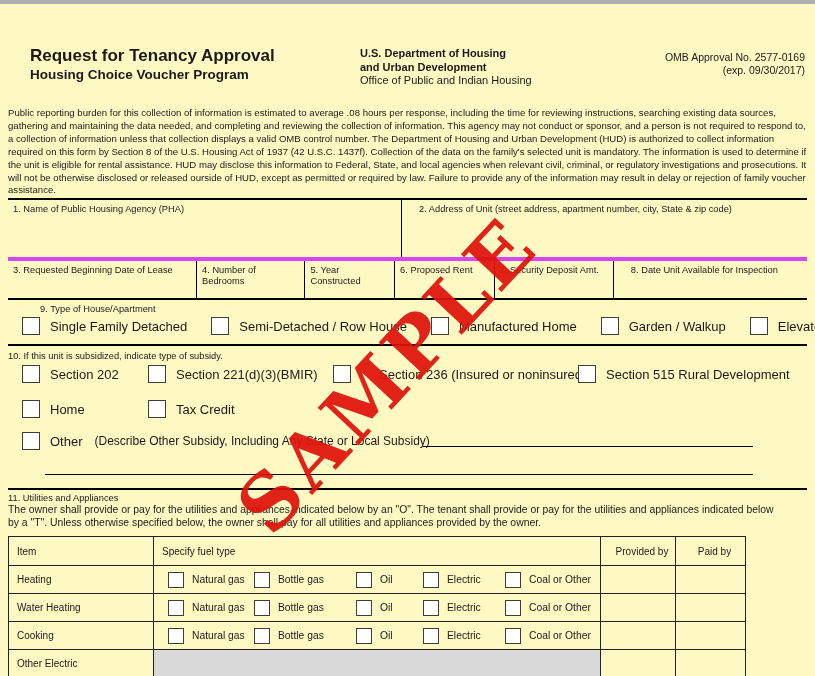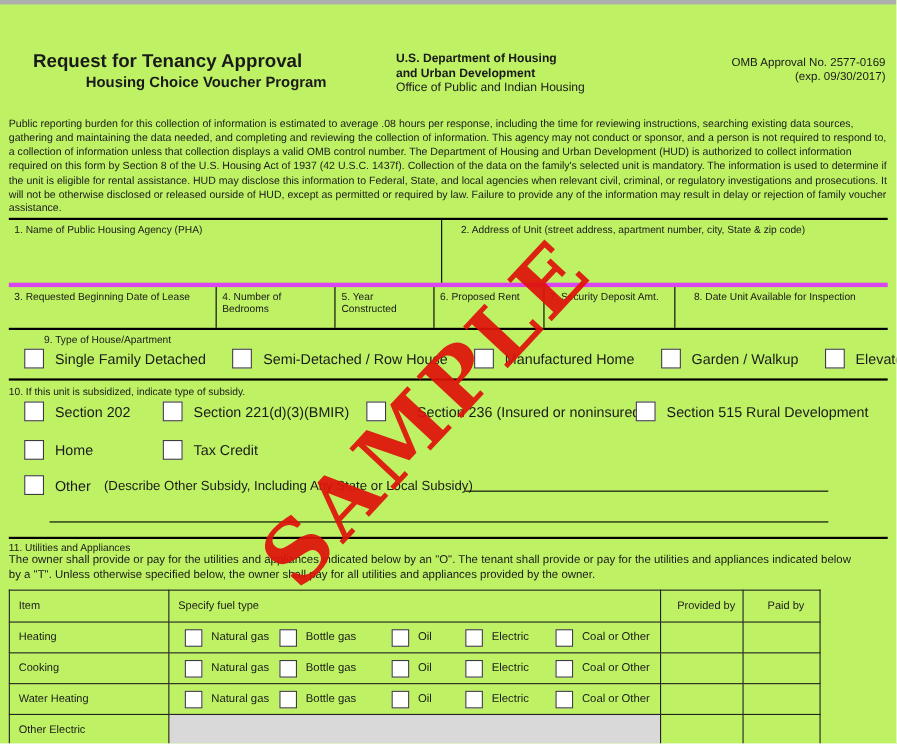--- a/index.html
+++ b/index.html
@@ -1,25 +1,25 @@
 <!DOCTYPE html>
 <html><head>
 <meta charset="utf-8">
 <style>
   html,body{margin:0;padding:0;background:#fff;}
   .page{
-    position:relative;width:815px;height:676px;background:#bef264;
+    position:relative;width:815px;height:676px;background:#fef9c3;
     overflow:hidden;font-family:"Liberation Sans","DejaVu Sans",sans-serif;color:#1a1a1a;
   }
   .topbar{position:absolute;left:0;top:0;width:815px;height:4px;background:#aeaeae;}
 
   
   #hdr-title{position:absolute;left:30px;top:46px;}
   #hdr-title .t1{font-size:17px;font-weight:bold;line-height:20px;}
-  #hdr-title .t2{font-size:13.5px;font-weight:bold;line-height:18px;margin-left:48px;}
+  #hdr-title .t2{font-size:13.5px;font-weight:bold;line-height:18px;}
   #hdr-agency{position:absolute;left:360px;top:47px;font-size:11px;line-height:13.5px;}
   #hdr-agency .b{font-weight:bold;}
   #hdr-omb{position:absolute;left:560px;top:51px;width:245px;text-align:right;font-size:10.5px;line-height:13px;}
 
   
   #burden{position:absolute;left:8px;top:107px;width:799px;font-size:9.6px;line-height:12.9px;}
 
   
   .boxrow{position:absolute;left:8px;width:799px;display:flex;box-sizing:border-box;}
   #row1{top:198px;height:63px;border-top:2px solid #000;border-bottom:4px solid #d946ef;}
@@ -210,20 +210,49 @@
         <span class="fuelopt">
                 <span class="cb-sm"></span>
                 <span>Coal or Other</span>
               </span>
       </div>
           </td>
       <td></td>
       <td></td>
     </tr>
     <tr>
+      <td>Water Heating</td>
+      <td>
+            <div class="fuelflex">
+        <span class="fuelopt fw1">
+                <span class="cb-sm"></span>
+                <span>Natural gas</span>
+              </span>
+        <span class="fuelopt fw2">
+                <span class="cb-sm"></span>
+                <span>Bottle gas</span>
+              </span>
+        <span class="fuelopt fw3">
+                <span class="cb-sm"></span>
+                <span>Oil</span>
+              </span>
+        <span class="fuelopt fw4">
+                <span class="cb-sm"></span>
+                <span>Electric</span>
+              </span>
+        <span class="fuelopt">
+                <span class="cb-sm"></span>
+                <span>Coal or Other</span>
+              </span>
+      </div>
+          </td>
+      <td></td>
+      <td></td>
+    </tr>
+    <tr>
       <td>Cooking</td>
       <td>
             <div class="fuelflex">
         <span class="fuelopt fw1">
                 <span class="cb-sm"></span>
                 <span>Natural gas</span>
               </span>
         <span class="fuelopt fw2">
                 <span class="cb-sm"></span>
                 <span>Bottle gas</span>
@@ -239,49 +268,20 @@
         <span class="fuelopt">
                 <span class="cb-sm"></span>
                 <span>Coal or Other</span>
               </span>
       </div>
           </td>
       <td></td>
       <td></td>
     </tr>
     <tr>
-      <td>Water Heating</td>
-      <td>
-            <div class="fuelflex">
-        <span class="fuelopt fw1">
-                <span class="cb-sm"></span>
-                <span>Natural gas</span>
-              </span>
-        <span class="fuelopt fw2">
-                <span class="cb-sm"></span>
-                <span>Bottle gas</span>
-              </span>
-        <span class="fuelopt fw3">
-                <span class="cb-sm"></span>
-                <span>Oil</span>
-              </span>
-        <span class="fuelopt fw4">
-                <span class="cb-sm"></span>
-                <span>Electric</span>
-              </span>
-        <span class="fuelopt">
-                <span class="cb-sm"></span>
-                <span>Coal or Other</span>
-              </span>
-      </div>
-          </td>
-      <td></td>
-      <td></td>
-    </tr>
-    <tr>
       <td>Other Electric</td>
       <td class="shaded"></td>
       <td></td>
       <td></td>
     </tr>
   </tbody>
     </table>
 
   <div id="watermark" style="color: rgb(223, 19, 10);">SAMPLE</div>
 </div>

